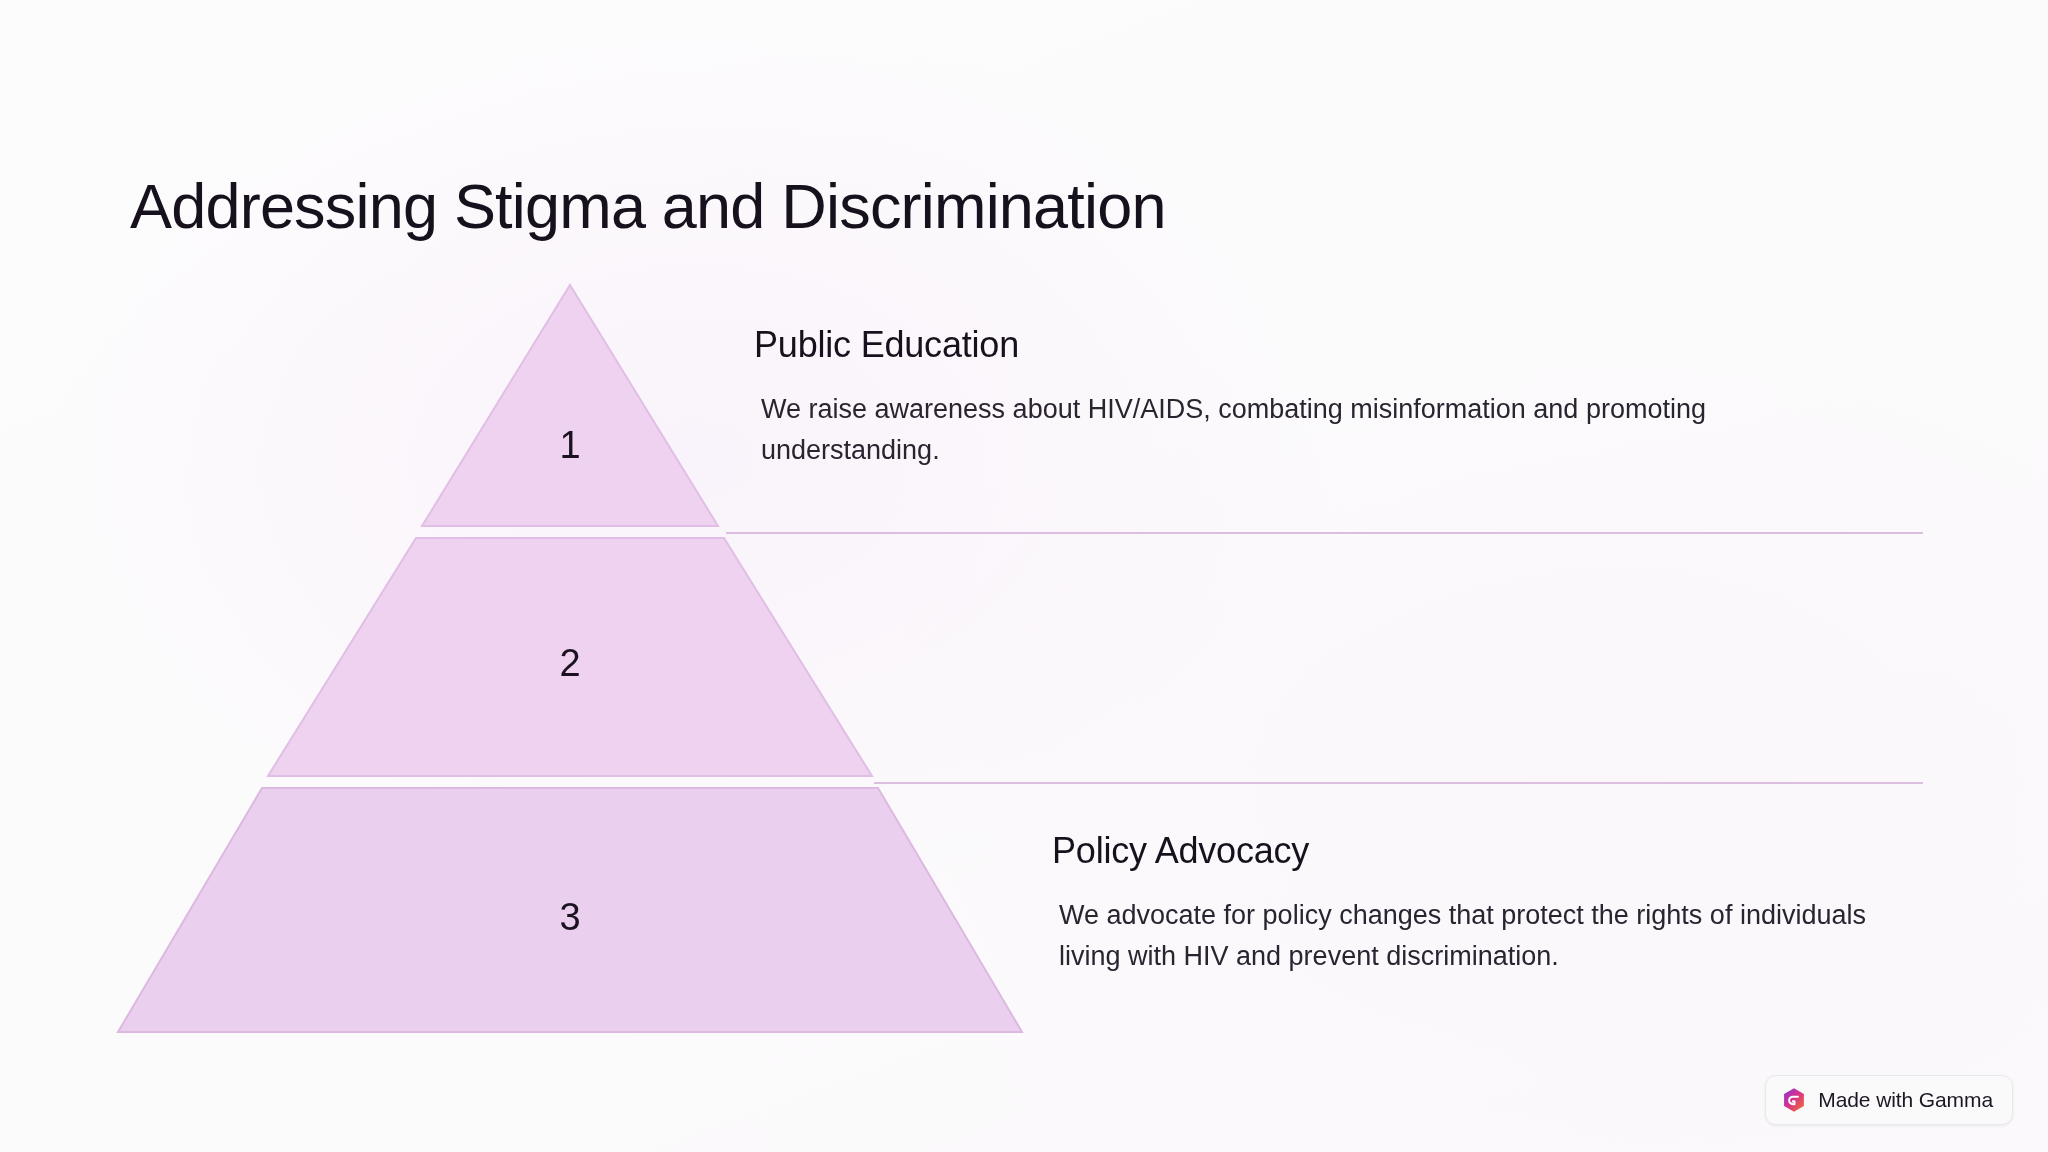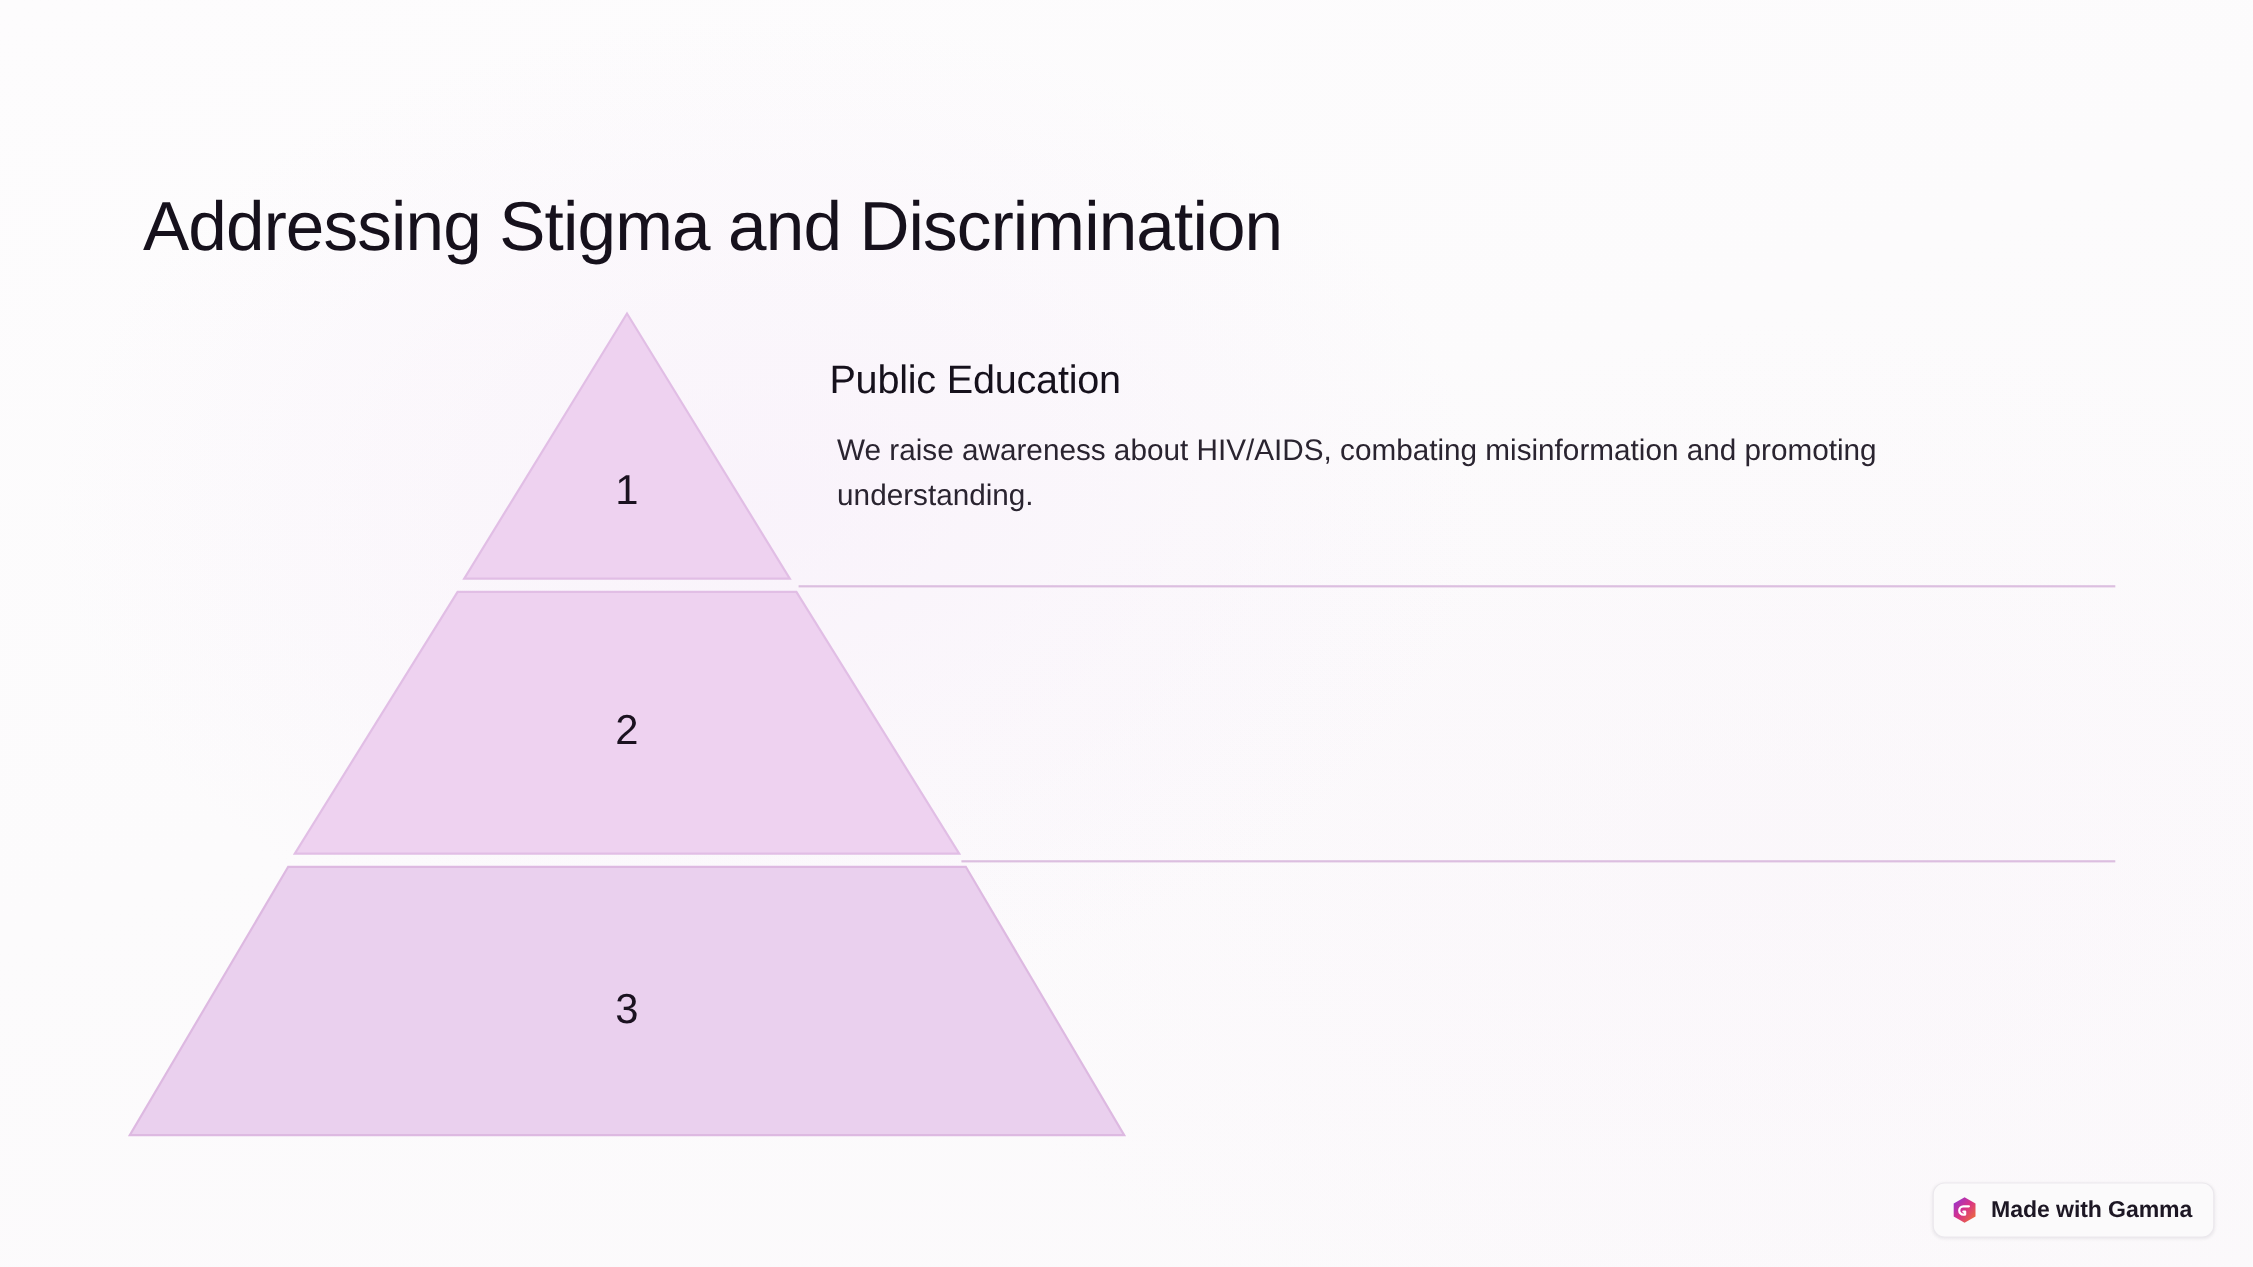--- a/index.html
+++ b/index.html
@@ -101,21 +101,21 @@
     box-shadow: 0 1px 3px rgba(20,10,30,0.07);
   }
   .gamma-logo {
     width: 26px;
     height: 26px;
     display: block;
     flex: 0 0 auto;
   }
   .gamma-label {
     font-size: 21px;
-    font-weight: 700;
+    font-weight: 400;
     color: #1d1724;
     letter-spacing: -0.1px;
     white-space: nowrap;
   }
 </style>
 </head>
 <body>
 
 <div class="slide">
 
@@ -136,20 +136,24 @@
 
   <div class="divider d1"></div>
   <div class="divider d2"></div>
 
   <div class="tier-text t1">
     <div class="tier-heading">Public Education</div>
     <div class="tier-body">We raise awareness about HIV/AIDS, combating misinformation and promoting understanding.</div>
   </div>
 
 
+  <div class="tier-text t3">
+    <div class="tier-heading">Policy Advocacy</div>
+    <div class="tier-body">We advocate for policy changes that protect the rights of individuals living with HIV and prevent discrimination.</div>
+  </div>
 
   <div class="gamma-badge">
     <svg class="gamma-logo" viewBox="0 0 32 32">
       <defs>
         <linearGradient id="gammaGrad" x1="0%" y1="0%" x2="100%" y2="100%">
           <stop offset="0%" stop-color="#8b36d9"></stop>
           <stop offset="48%" stop-color="#d8318a"></stop>
           <stop offset="100%" stop-color="#f0792b"></stop>
         </linearGradient>
       </defs>

